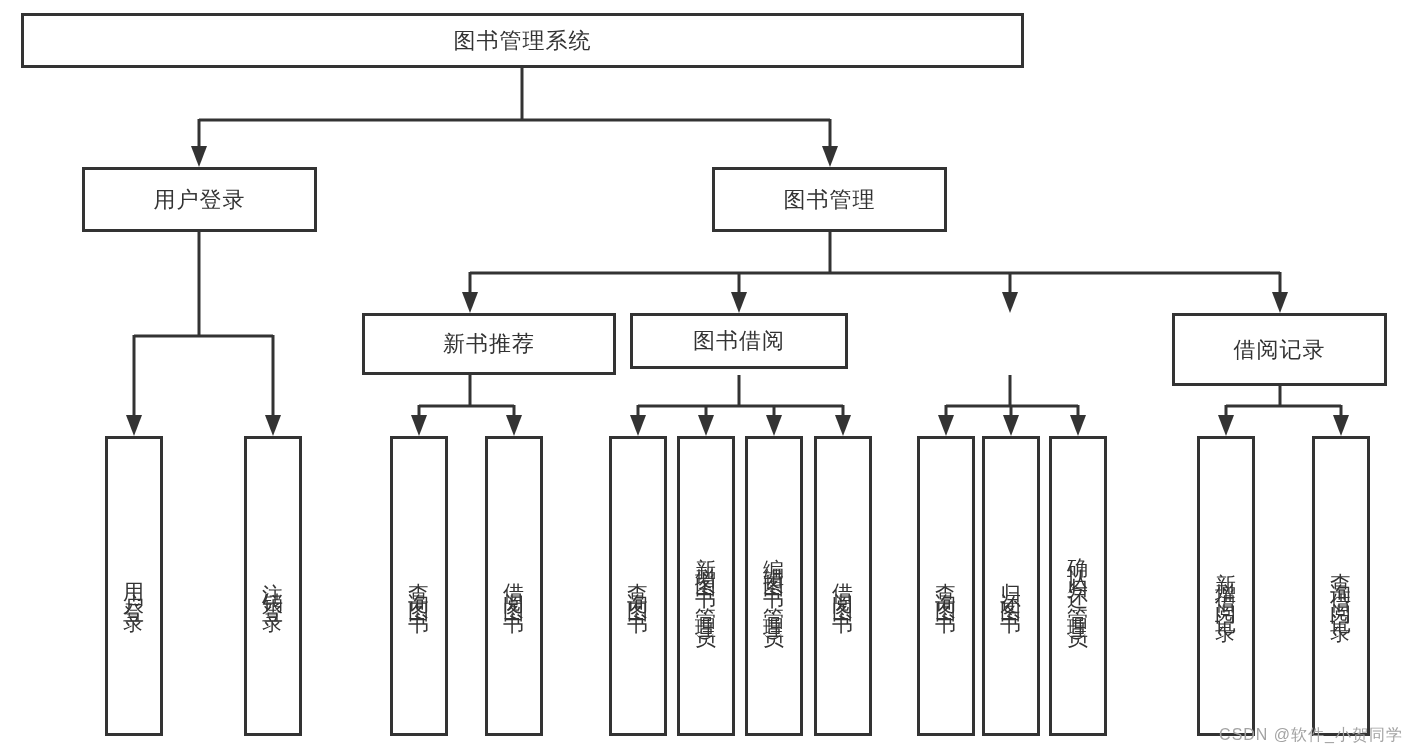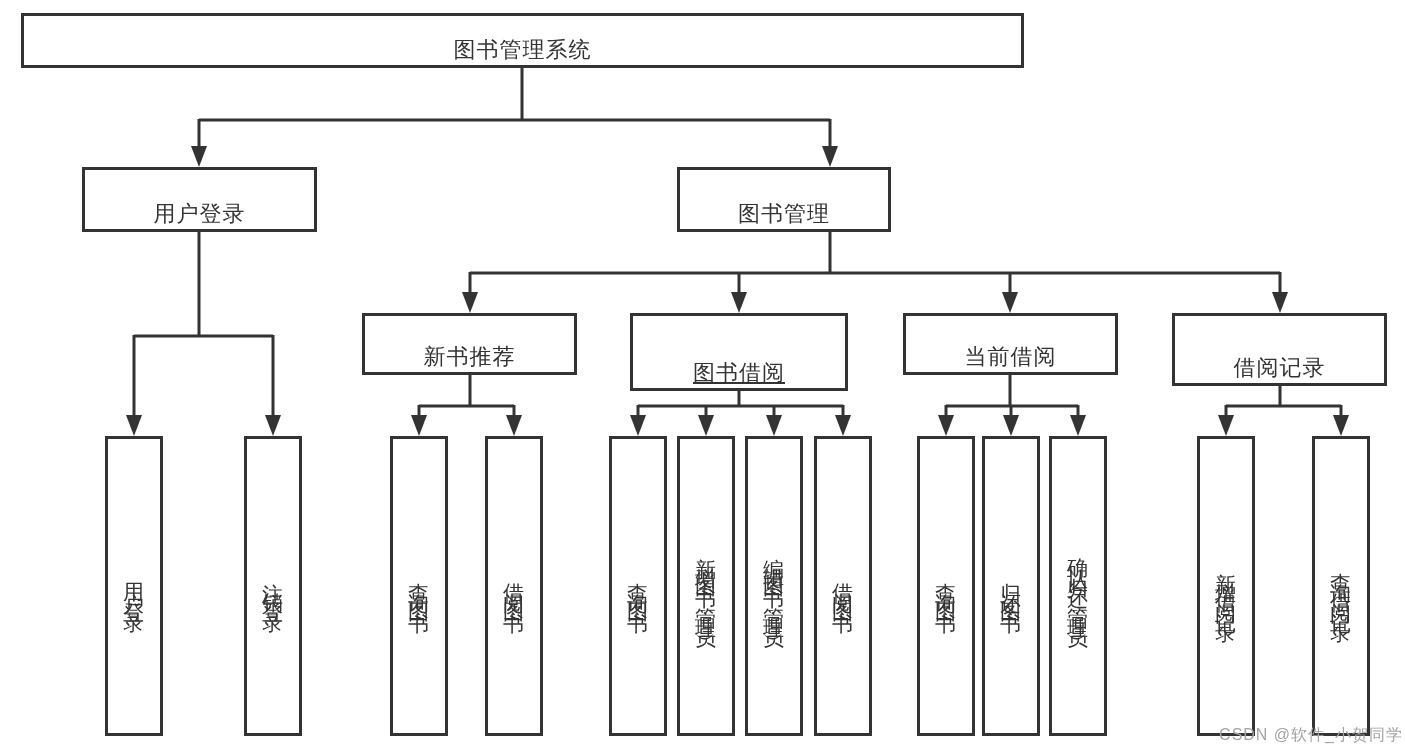--- a/index.html
+++ b/index.html
@@ -25,21 +25,21 @@
   .node {
     position: absolute;
     box-sizing: border-box;
     border: 3px solid var(--line, #333333);
     background: #ffffff;
     display: flex;
     align-items: center;
     justify-content: center;
     color: var(--text, #333333);
   }
-  .hnode { font-size: 22px; letter-spacing: 1px; align-items: flex-end; }
+  .hnode { font-size: 22px; letter-spacing: 1px; }
   .vnode { font-size: 21px; }
   .vnode .label {
     writing-mode: vertical-rl;
     text-orientation: mixed;
     letter-spacing: 10px;
     line-height: 1;
   }
   .watermark {
     position: absolute;
     right: 2px;
@@ -131,32 +131,29 @@
     </g>
   </svg>
 
   <div class="node hnode" style="left:21px; top:13px; width:1003px; height:55px;">
     <span class="label">图书管理系统</span>
   </div>
 
   <div class="node hnode" style="left:82px; top:167px; width:235px; height:65px;">
     <span class="label">用户登录</span>
   </div>
-  <div class="node hnode" style="left:677px; top:167px; width:214px; height:65px;">
+  <div class="node hnode" style="left:712px; top:167px; width:235px; height:65px;">
     <span class="label">图书管理</span>
   </div>
 
-  <div class="node hnode" style="left:362px; top:313px; width:215px; height:62px;">
+  <div class="node hnode" style="left:362px; top:313px; width:254px; height:62px;">
     <span class="label">新书推荐</span>
   </div>
-  <div class="node hnode" style="left:630px; top:313px; width:218px; height:78px;text-decoration:underline;">
+  <div class="node hnode" style="left:630px; top:313px; width:218px; height:56px;">
     <span class="label">图书借阅</span>
-  </div>
-  <div class="node hnode" style="left:903px; top:313px; width:215px; height:62px;">
-    <span class="label">当前借阅</span>
   </div>
   <div class="node hnode" style="left:1172px; top:313px; width:215px; height:73px;">
     <span class="label">借阅记录</span>
   </div>
 
   <div class="node vnode" style="left:105px; top:436px; width:58px; height:300px;">
     <span class="label">用户登录</span>
   </div>
   <div class="node vnode" style="left:244px; top:436px; width:58px; height:300px;">
     <span class="label">注销登录</span>

